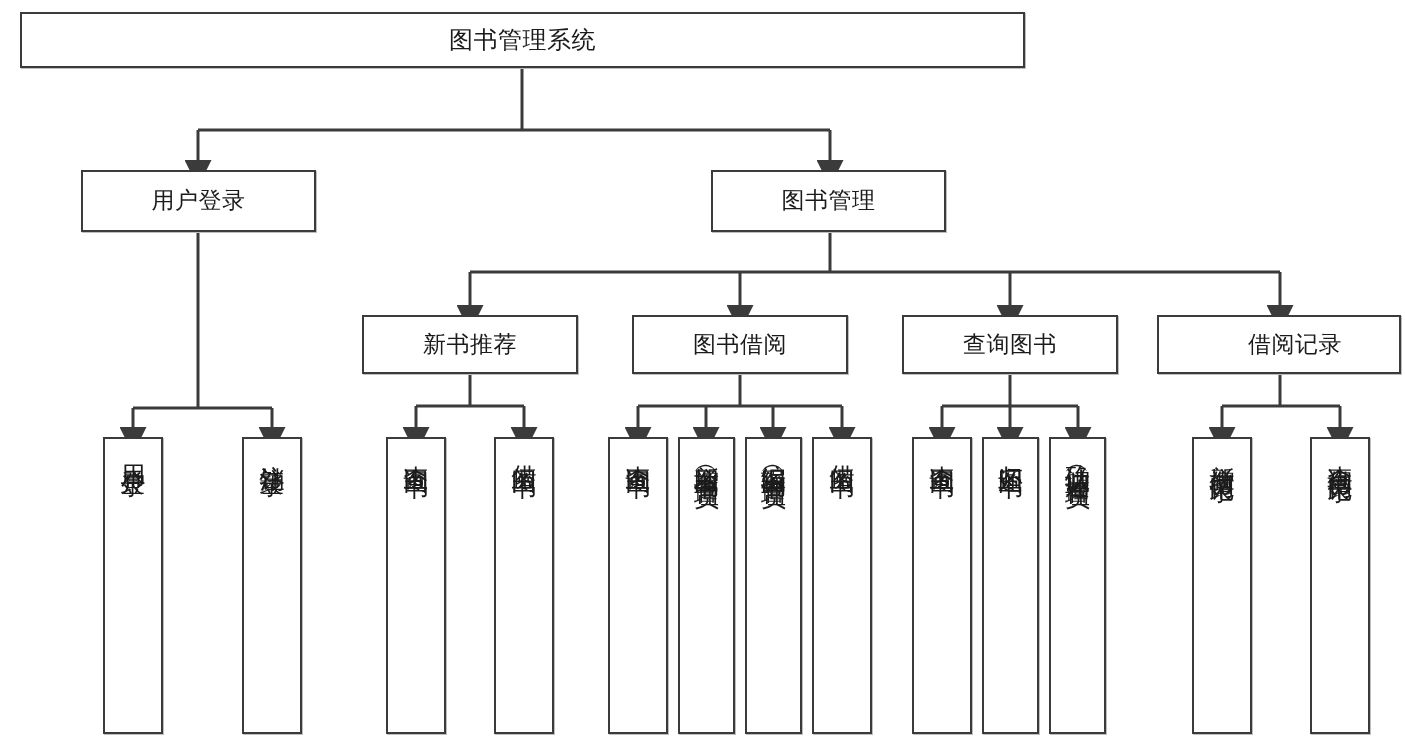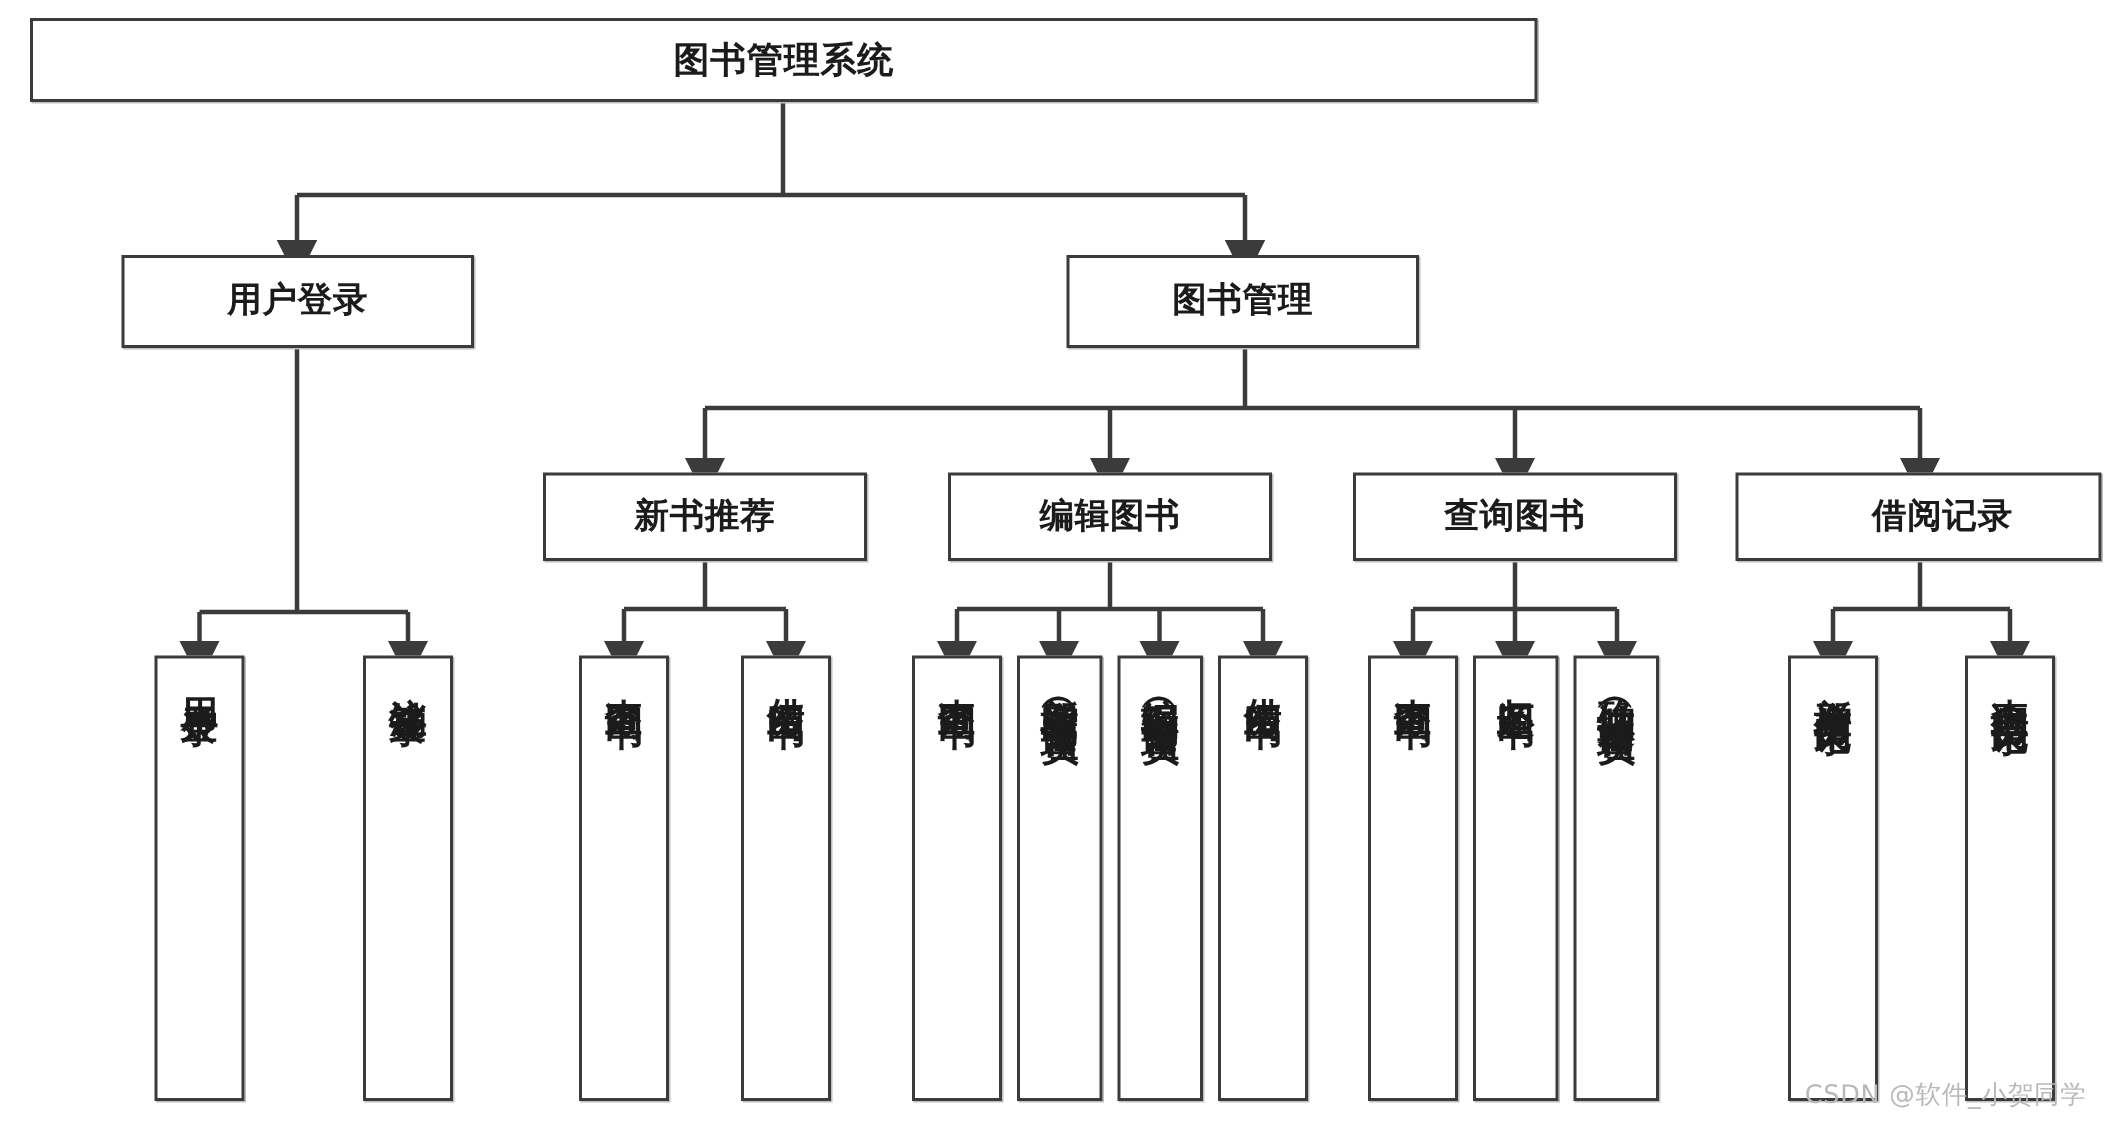--- a/index.html
+++ b/index.html
@@ -29,21 +29,20 @@
   .node {
     position: absolute;
     box-sizing: border-box;
     background: #ffffff;
     border: 2px solid #3b3b3b;
     display: flex;
     align-items: center;
     justify-content: center;
     color: #1b1b1b;
     box-shadow: 1px 1px 0 #bfbfbf;
-    font-weight: bold;
   }
   .node .label {
     text-align: center;
     line-height: 1.12;
     letter-spacing: 0.5px;
   }
   
   .node.h .label {
     font-size: 23px;
     white-space: nowrap;
@@ -140,21 +139,21 @@
     <span class="label">用户登录</span>
   </div>
   <div class="node h" style="left:362px; top:315px; width:216px; height:59px;">
     <span class="label">新书推荐</span>
   </div>
 
   <div class="node h" style="left:711px; top:170px; width:235px; height:62px;">
     <span class="label">图书管理</span>
   </div>
   <div class="node h" style="left:632px; top:315px; width:216px; height:59px;">
-    <span class="label">编辑图书</span>
+    <span class="label">图书借阅</span>
   </div>
   <div class="node h" style="left:902px; top:315px; width:216px; height:59px;">
     <span class="label">查询图书</span>
   </div>
   <div class="node h" style="left:1157px; top:315px; width:244px; height:59px;padding-left:32px;">
     <span class="label">借阅记录</span>
   </div>
 
   <div class="node v" style="left:103px; top:437px; width:60px; height:297px;">
     <span class="label">用户登录</span>
@@ -193,15 +192,14 @@
     <span class="label">确认归还（管理员）</span>
   </div>
 
   <div class="node v" style="left:1192px; top:437px; width:60px; height:297px;">
     <span class="label">新增借阅记录</span>
   </div>
   <div class="node v" style="left:1310px; top:437px; width:60px; height:297px;">
     <span class="label">查询借阅记录</span>
   </div>
 
-  <div class="watermark">CSDN @软件_小贺同学</div>
 
 </div>
 
 </body></html>

